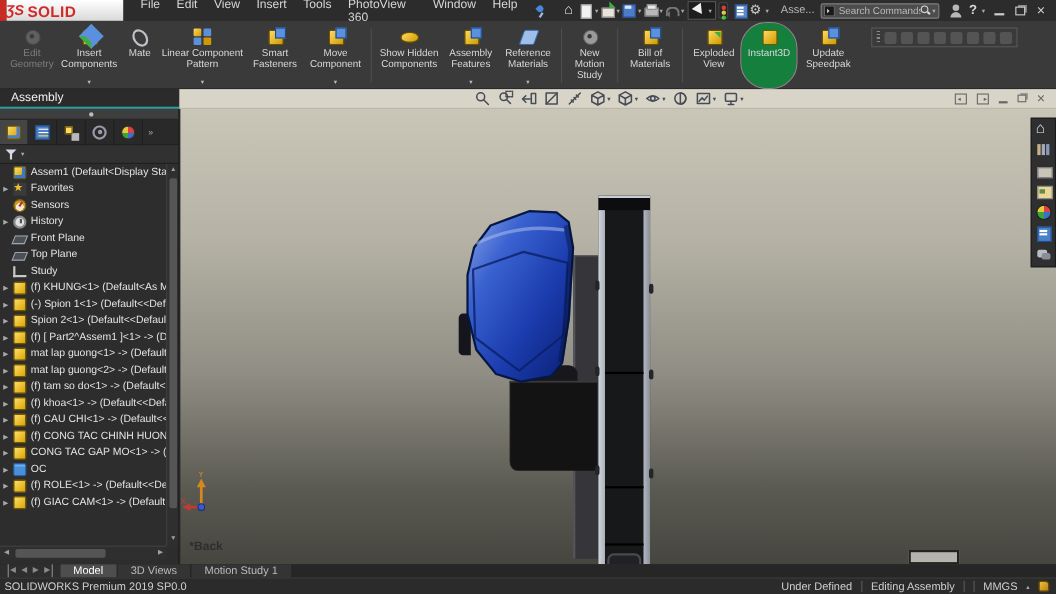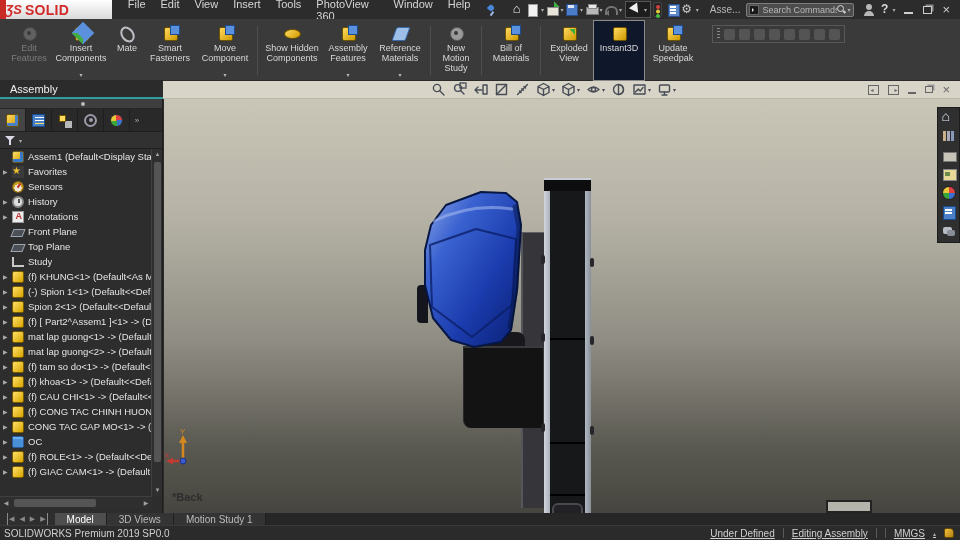--- a/index.html
+++ b/index.html
@@ -53,21 +53,21 @@
   #win-ctl .wmin{width:9px;height:2px;background:#cfcfcf;margin-top:7px;}
   #win-ctl .wrest{width:9px;height:8px;border:1.5px solid #cfcfcf;box-shadow:2px -2px 0 -0.5px #8a8a8a;}
   #win-ctl .wclose{color:#cfcfcf;font-size:13px;line-height:13px;}
   
   #ribbon{position:absolute;left:0;top:19px;width:960px;height:62px;background:#3a3a3a;border-bottom:1px solid #2a2a2a;display:flex;align-items:stretch;padding:2px 0 0 6px;}
   .rbtn{display:flex;flex-direction:column;align-items:center;padding-top:3px;cursor:default;}
   .rbtn .lbl{font-size:9px;line-height:10px;color:#d8d8d8;text-align:center;flex:0 1 auto;}
   .rbtn .bcaret{color:#b8b8b8;font-size:6px;margin-top:auto;padding-bottom:2px;}
   .rbtn.disabled .lbl{color:#7d7d7d;}
   .rbtn.disabled .ricn{opacity:.4;filter:grayscale(1);}
-  .rbtn.active{background:#0f172a;outline:1px solid #8a8a8a;}
+  .rbtn.active{background:#15803d;outline:1px solid #8a8a8a;border-radius:23px;}
   .rsep{width:1px;background:#4e4e4e;margin:5px 3px;}
   .ricn{width:22px;height:19px;position:relative;flex:0 0 19px;}
   .ricn::before{content:"";position:absolute;left:5px;top:3px;width:12px;height:12px;background:linear-gradient(135deg,#ffd960,#cf9a00);border:1px solid #6e5400;border-radius:2px;}
   .ricn.blue::after{content:"";position:absolute;right:1px;top:1px;width:8px;height:8px;background:#5a90dc;border:1px solid #1c4c90;}
   .ricn.green::after{content:"";position:absolute;right:1px;top:1px;border:4px solid transparent;border-bottom-color:#3fae3f;transform:rotate(45deg);}
   .ricn.gear::before{background:#9a9a9a;border-color:#5a5a5a;border-radius:50%;}
   .ricn.gear::after{content:"";position:absolute;left:9px;top:7px;width:4px;height:4px;background:#3a3a3a;border-radius:50%;}
   .ricn.clip::before{left:5px;top:2px;width:9px;height:13px;background:none;border:2.5px solid #c0c0c8;border-radius:50%;transform:rotate(-35deg);}
   .ricn.grid::before{left:3px;top:2px;width:7px;height:7px;box-shadow:9px 0 0 #5a90dc,0 8px 0 #5a90dc,9px 8px 0 #cf9a00;border:none;border-radius:1px;}
   .ricn.eye::before{left:3px;top:5px;width:15px;height:8px;border-radius:50%;background:linear-gradient(135deg,#ffd960,#cf9a00);}
@@ -181,21 +181,21 @@
   #bottombar{position:absolute;left:0;top:513px;width:960px;height:12px;background:#262626;display:flex;align-items:stretch;}
   #navarrows{display:flex;align-items:center;gap:5px;padding:0 7px;background:#2e2e2e;}
   #navarrows span{color:#8a8a8a;font-size:7px;line-height:12px;}
   #navarrows .first{border-left:1.5px solid #8a8a8a;padding-left:1px;}
   #navarrows .last{border-right:1.5px solid #8a8a8a;padding-right:1px;}
   .btab{display:flex;align-items:center;padding:0 12px;font-size:10px;color:#bbb;background:#343434;border-right:1px solid #1f1f1f;}
   .btab.on{background:#4e4e4e;color:#fff;}
   
   #statusbar{position:absolute;left:0;top:525px;width:960px;height:15px;background:#2b2b2b;border-top:1px solid #3a3a3a;display:flex;align-items:center;color:#cfcfcf;font-size:10px;}
   #statusbar .left{margin-left:4px;text-align:center;}
-  #statusbar .right{margin-left:auto;display:flex;align-items:center;gap:8px;margin-right:6px;text-decoration:underline;}
+  #statusbar .right{margin-left:auto;display:flex;align-items:center;gap:8px;margin-right:6px;}
   .ssep{width:1px;height:10px;background:#5a5a5a;}
   #units-caret{color:#aaa;font-size:6px;}
   #hand-icon{width:10px;height:10px;background:linear-gradient(135deg,#f0c040,#b88010);border-radius:2px 4px 2px 2px;border:1px solid #6a4c00;}
 </style>
 </head>
 <body>
 
 <div id="titlebar">
   <div id="red-edge"></div>
   <div id="logo-box">
@@ -247,30 +247,35 @@
   <div id="win-ctl">
     <span class="wmin"></span>
     <span class="wrest"></span>
     <span class="wclose">×</span>
   </div>
 </div>
 
 <div id="ribbon">
   <div class="rbtn disabled" style="width:46px">
     <span class="ricn gear"></span>
-    <span class="lbl">Edit Features</span>
+    <span class="lbl">Edit Geometry</span>
   </div>
   <div class="rbtn" style="width:58px">
     <span class="ricn blue green"></span>
     <span class="lbl">Insert Components</span>
     <span class="bcaret">▾</span>
   </div>
   <div class="rbtn" style="width:34px">
     <span class="ricn clip"></span>
     <span class="lbl">Mate</span>
+  </div>
+  <div class="rbtn" style="width:80px">
+    <span class="ricn grid"></span>
+    <span class="lbl">Linear Component Pattern</span>
+    <span class="bcaret">▾</span>
   </div>
   <div class="rbtn" style="width:52px">
     <span class="ricn blue"></span>
     <span class="lbl">Smart Fasteners</span>
   </div>
   <div class="rbtn" style="width:58px">
     <span class="ricn blue"></span>
     <span class="lbl">Move Component</span>
     <span class="bcaret">▾</span>
   </div>
@@ -455,25 +460,20 @@
         <span class="ticon ic-sensors"></span>
         <span class="tlabel">Sensors</span>
       </div>
 
       <div class="trow">
         <span class="arrow"></span>
         <span class="ticon ic-history"></span>
         <span class="tlabel">History</span>
       </div>
 
-      <div class="trow">
-        <span class="arrow"></span>
-        <span class="ticon ic-annotations"></span>
-        <span class="tlabel">Annotations</span>
-      </div>
 
       <div class="trow">
         <span class="arrow" style="visibility: hidden;"></span>
         <span class="ticon ic-plane"></span>
         <span class="tlabel">Front Plane</span>
       </div>
 
       <div class="trow">
         <span class="arrow" style="visibility: hidden;"></span>
         <span class="ticon ic-plane"></span>

